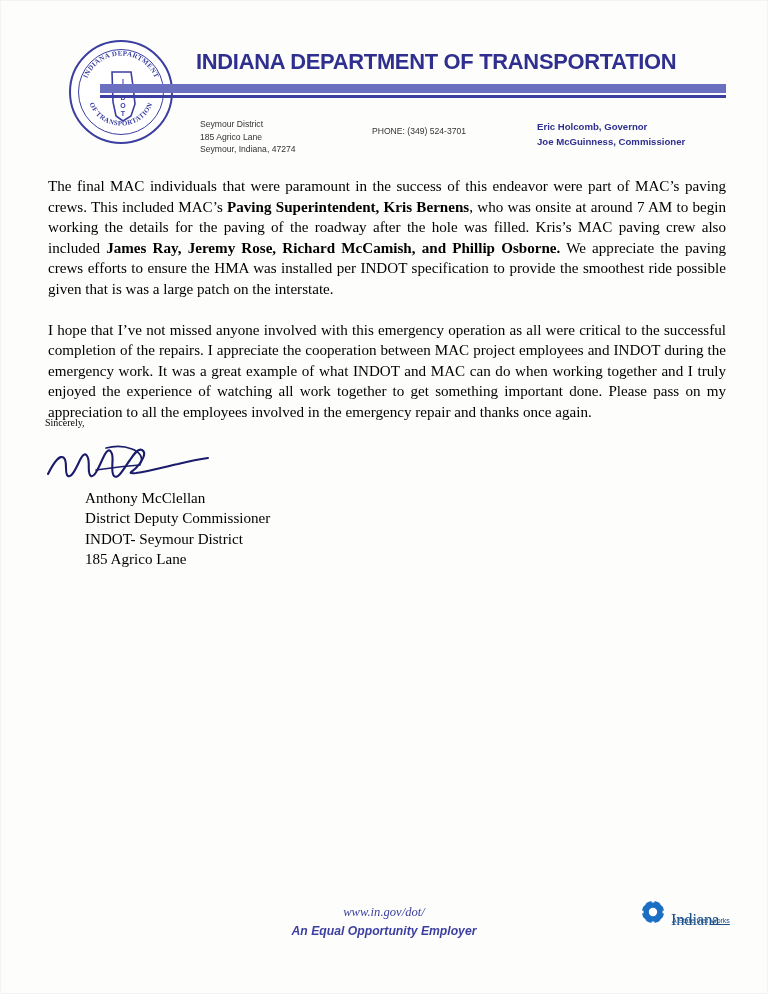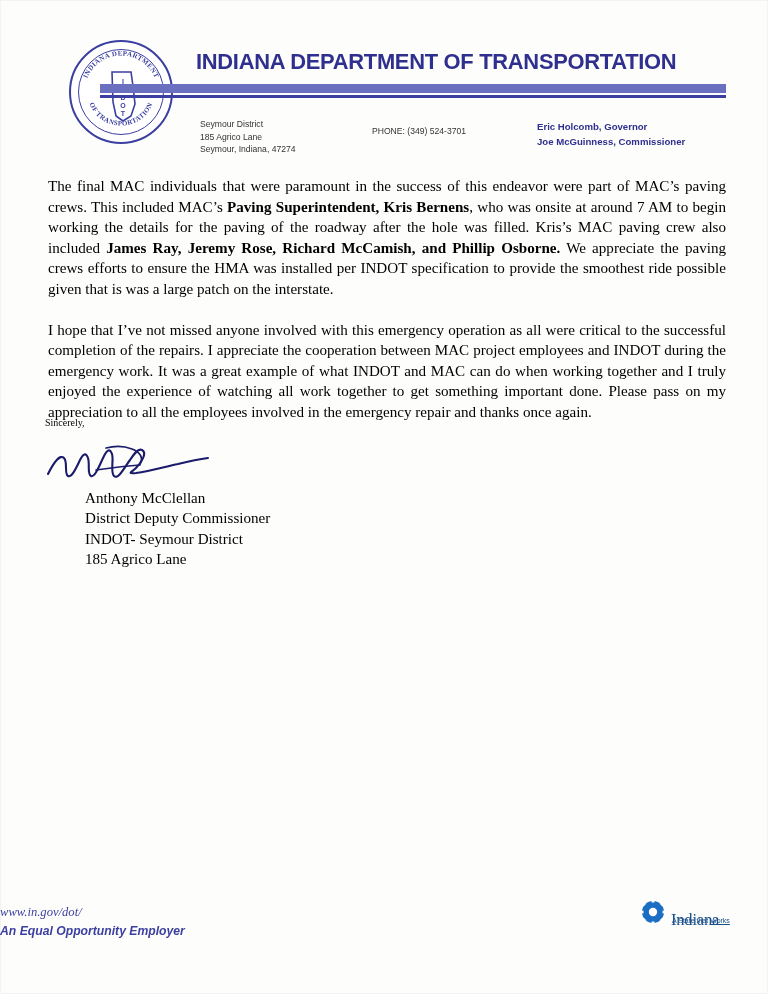--- a/index.html
+++ b/index.html
@@ -169,20 +169,21 @@
     line-height: 20.4px;
     margin-left: 40px;
   }
 
   
   .footer-web {
     position: absolute;
     left: 0;
     top: 903px;
     width: 768px;
+    text-align: center;
     font-family: "Liberation Serif", serif;
     font-style: italic;
     font-size: 12.6px;
     color: #3b3fa0;
     line-height: 19px;
   }
   .footer-web .eeo {
     font-family: "Liberation Sans", sans-serif;
     font-weight: bold;
     font-size: 12.2px;

